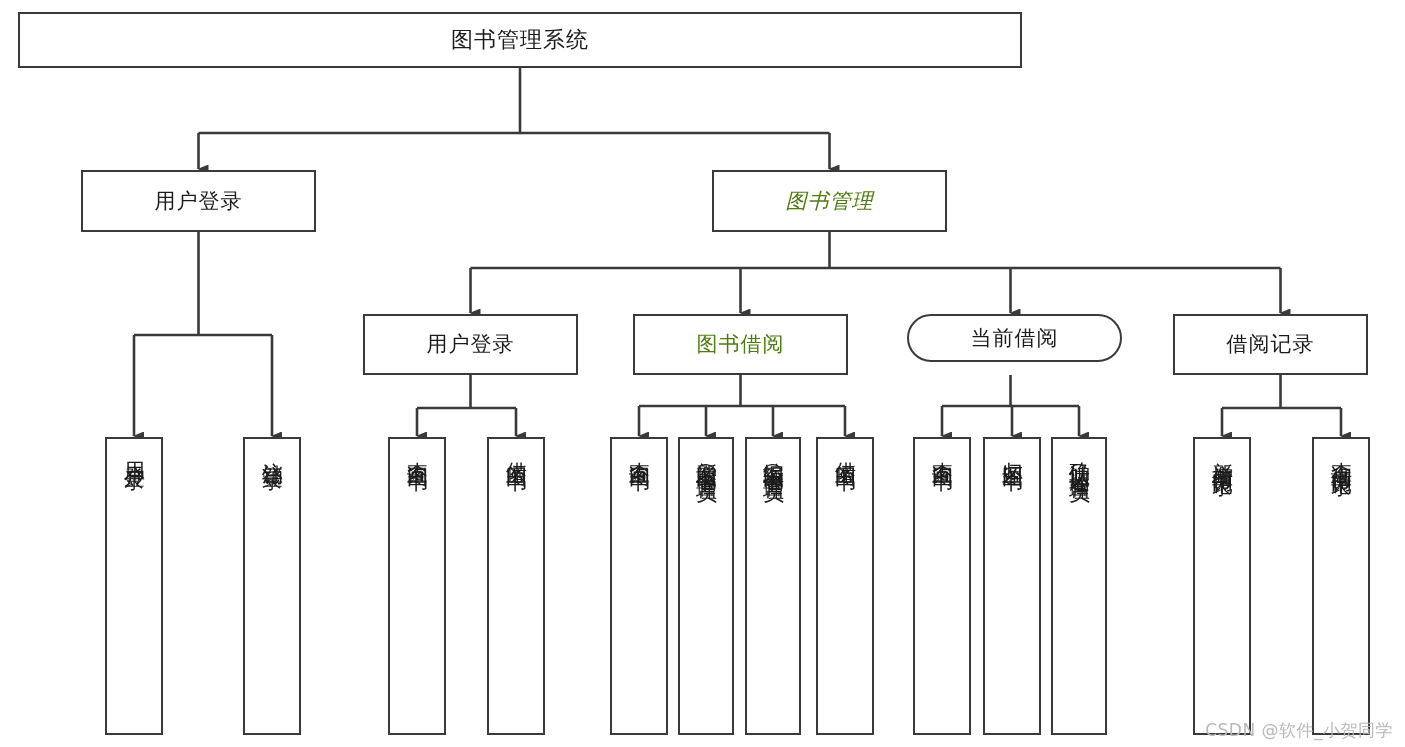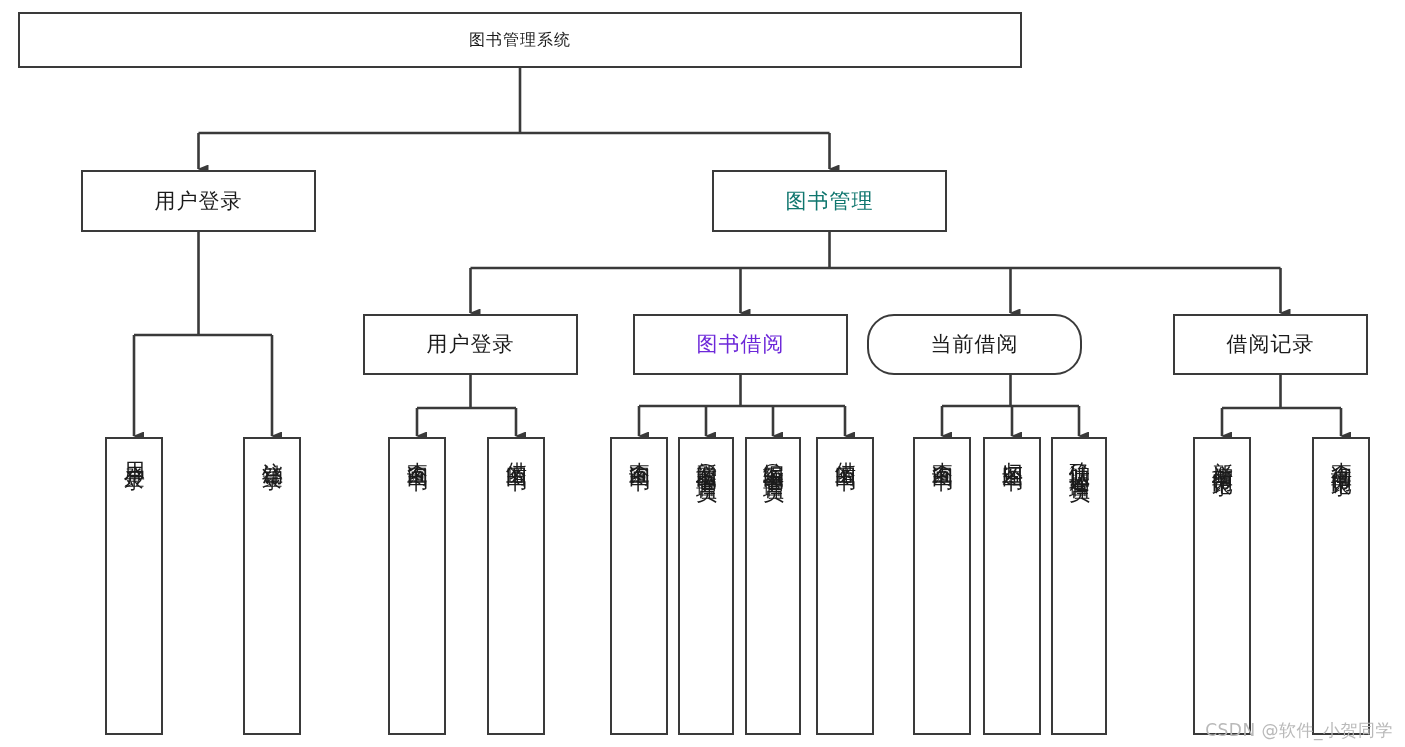--- a/index.html
+++ b/index.html
@@ -52,21 +52,21 @@
   .node.vertical .node-label {
     font-size: 21px;
     color: #1b1b1b;
     writing-mode: vertical-rl;
     text-orientation: upright;
     letter-spacing: 3px;
     line-height: 1;
     white-space: nowrap;
   }
   .node.root .node-label {
-    font-size: 16px;
+    font-size: 22px;
   }
   .watermark {
     position: absolute;
     right: 12px;
     bottom: 5px;
     font-size: 17px;
     color: #b9b9b9;
     letter-spacing: 0.5px;
     white-space: nowrap;
     user-select: none;
@@ -120,29 +120,29 @@
   </svg>
 
   <div id="node-layer">
       <div class="node horizontal root" style="left: 18px; top: 12px; width: 1004px; height: 56px; border-color: rgb(58, 58, 58);">
         <span class="node-label" style="color: rgb(27, 27, 27);">图书管理系统</span>
       </div>
       <div class="node horizontal" style="left: 81px; top: 170px; width: 235px; height: 62px; border-color: rgb(58, 58, 58);">
         <span class="node-label" style="color: rgb(27, 27, 27);">用户登录</span>
       </div>
       <div class="node horizontal" style="left: 712px; top: 170px; width: 235px; height: 62px; border-color: rgb(58, 58, 58);">
-        <span class="node-label" style="color: #0f766e;">图书管理</span>
+        <span class="node-label" style="color: #4d7c0f; font-style: italic;">图书管理</span>
       </div>
       <div class="node horizontal" style="left: 363px; top: 314px; width: 215px; height: 61px; border-color: rgb(58, 58, 58);">
         <span class="node-label" style="color: rgb(27, 27, 27);">用户登录</span>
       </div>
       <div class="node horizontal" style="left: 633px; top: 314px; width: 215px; height: 61px; border-color: rgb(58, 58, 58);">
-        <span class="node-label" style="color: #6d28d9;">图书借阅</span>
+        <span class="node-label" style="color: #4d7c0f;">图书借阅</span>
       </div>
-      <div class="node horizontal" style="left: 867px; top: 314px; width: 215px; height: 61px; border-color: rgb(58, 58, 58); border-radius: 27px;">
+      <div class="node horizontal" style="left: 907px; top: 314px; width: 215px; height: 48px; border-color: rgb(58, 58, 58); border-radius: 27px;">
         <span class="node-label" style="color: rgb(27, 27, 27);">当前借阅</span>
       </div>
       <div class="node horizontal" style="left: 1173px; top: 314px; width: 195px; height: 61px; border-color: rgb(58, 58, 58);">
         <span class="node-label" style="color: rgb(27, 27, 27);">借阅记录</span>
       </div>
       <div class="node vertical" style="left: 105px; top: 437px; width: 58px; height: 298px; border-color: rgb(58, 58, 58);">
         <span class="node-label" style="color: rgb(27, 27, 27);">用户登录</span>
       </div>
       <div class="node vertical" style="left: 243px; top: 437px; width: 58px; height: 298px; border-color: rgb(58, 58, 58);">
         <span class="node-label" style="color: rgb(27, 27, 27);">注销登录</span>

